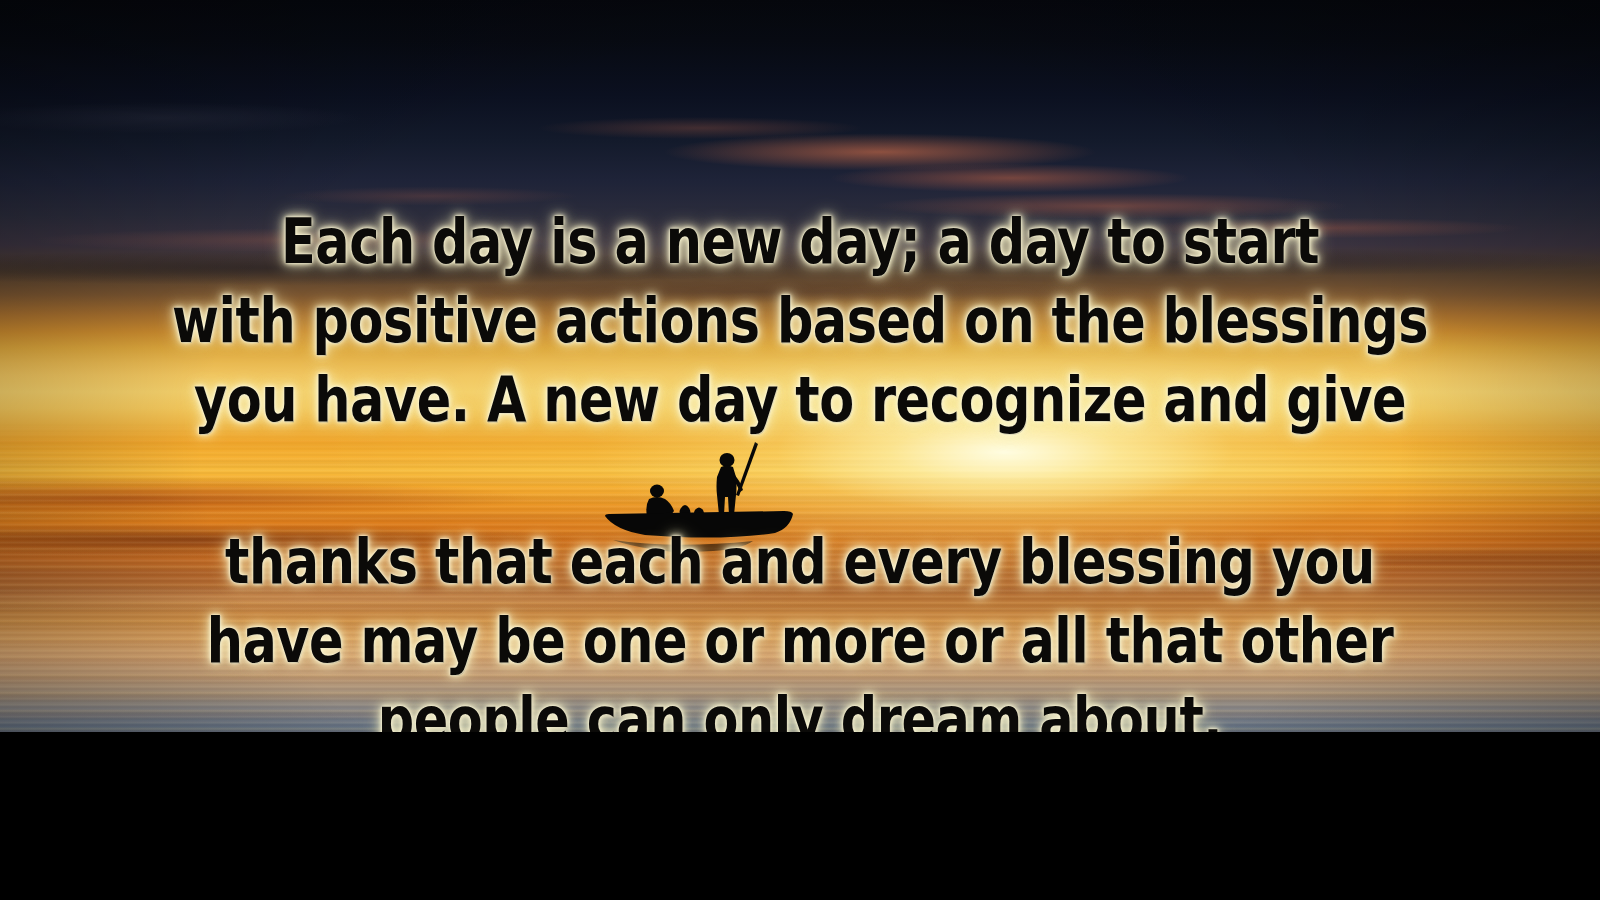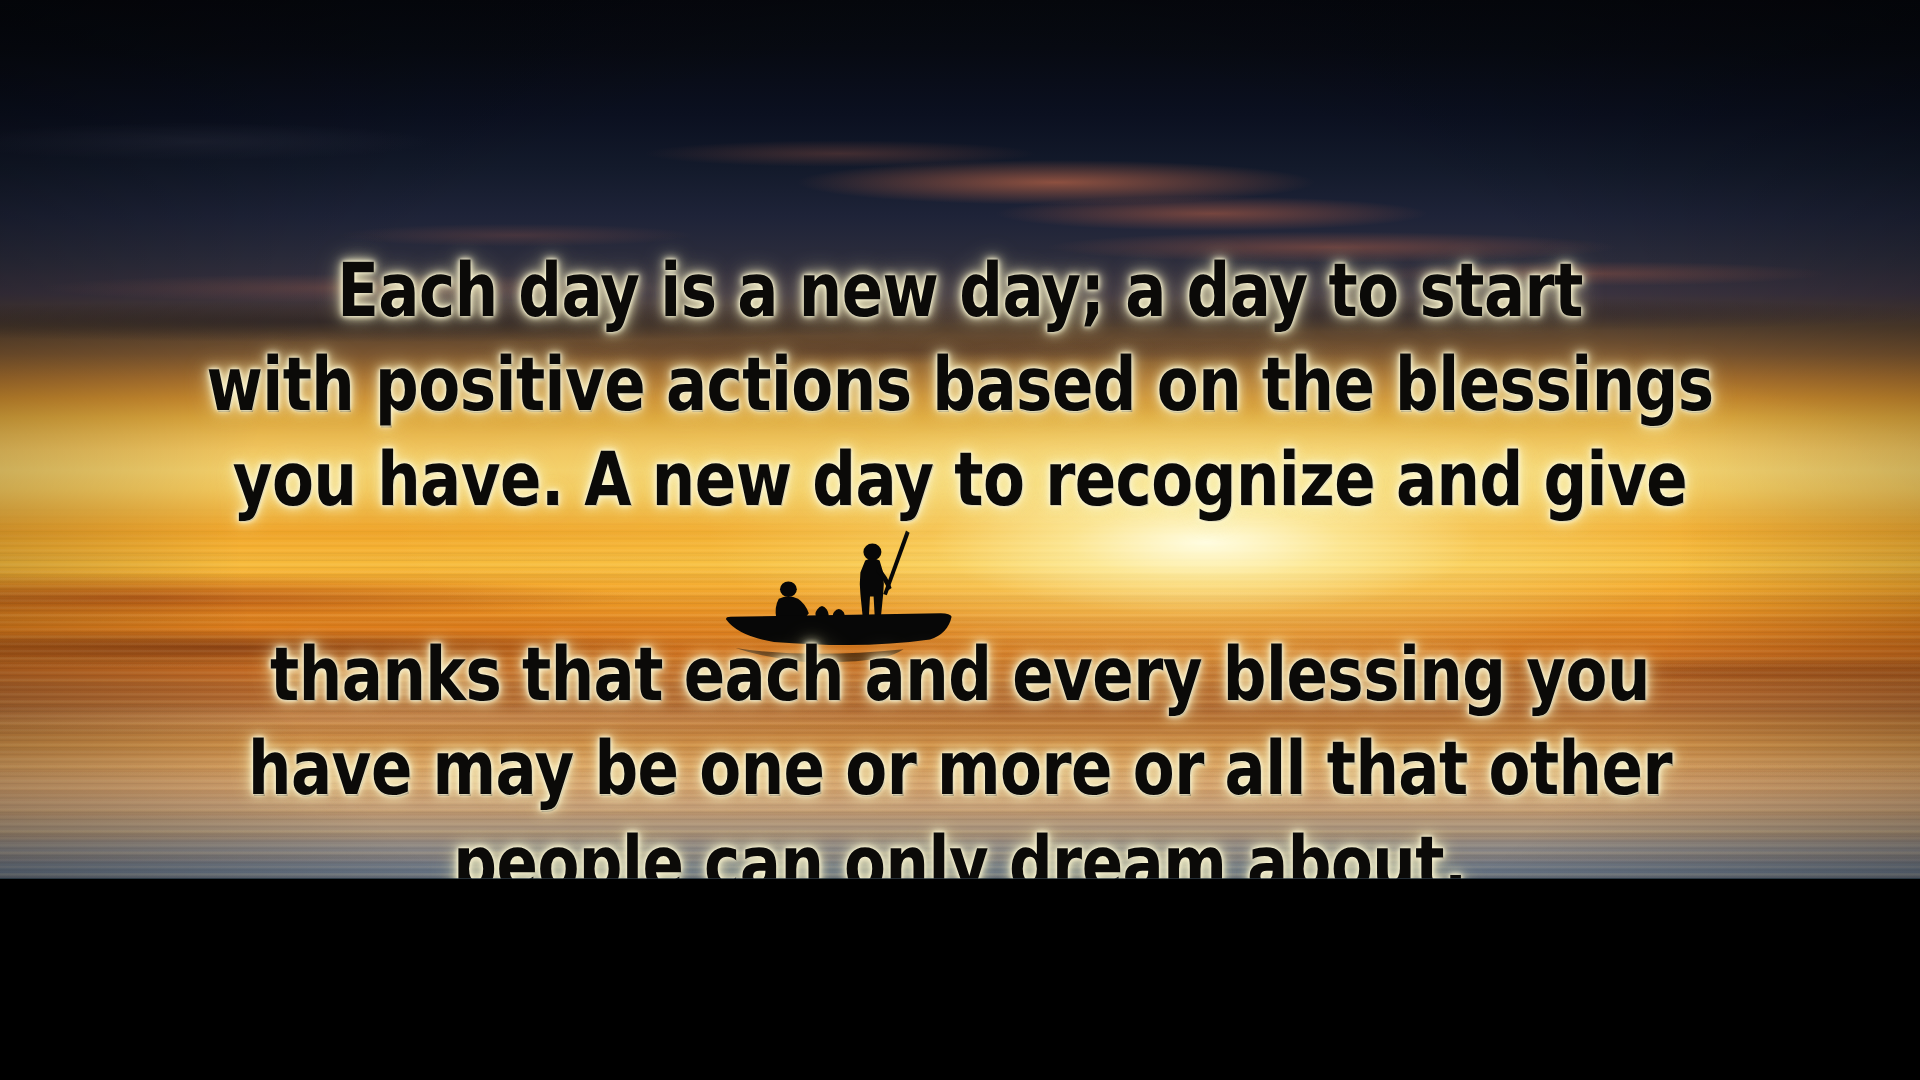--- a/index.html
+++ b/index.html
@@ -6,21 +6,21 @@
     margin: 0;
     padding: 0;
     background: #000;
   }
   #stage {
     position: relative;
     width: 1600px;
     height: 732px;
     overflow: hidden;
     font-family: "DejaVu Sans", sans-serif;
-    background: #7dd3fc;
+    background: #be185d;
   }
 
   
   .layer {
     position: absolute;
     left: 0;
     top: 0;
     width: 1600px;
     height: 900px;
     pointer-events: none;

